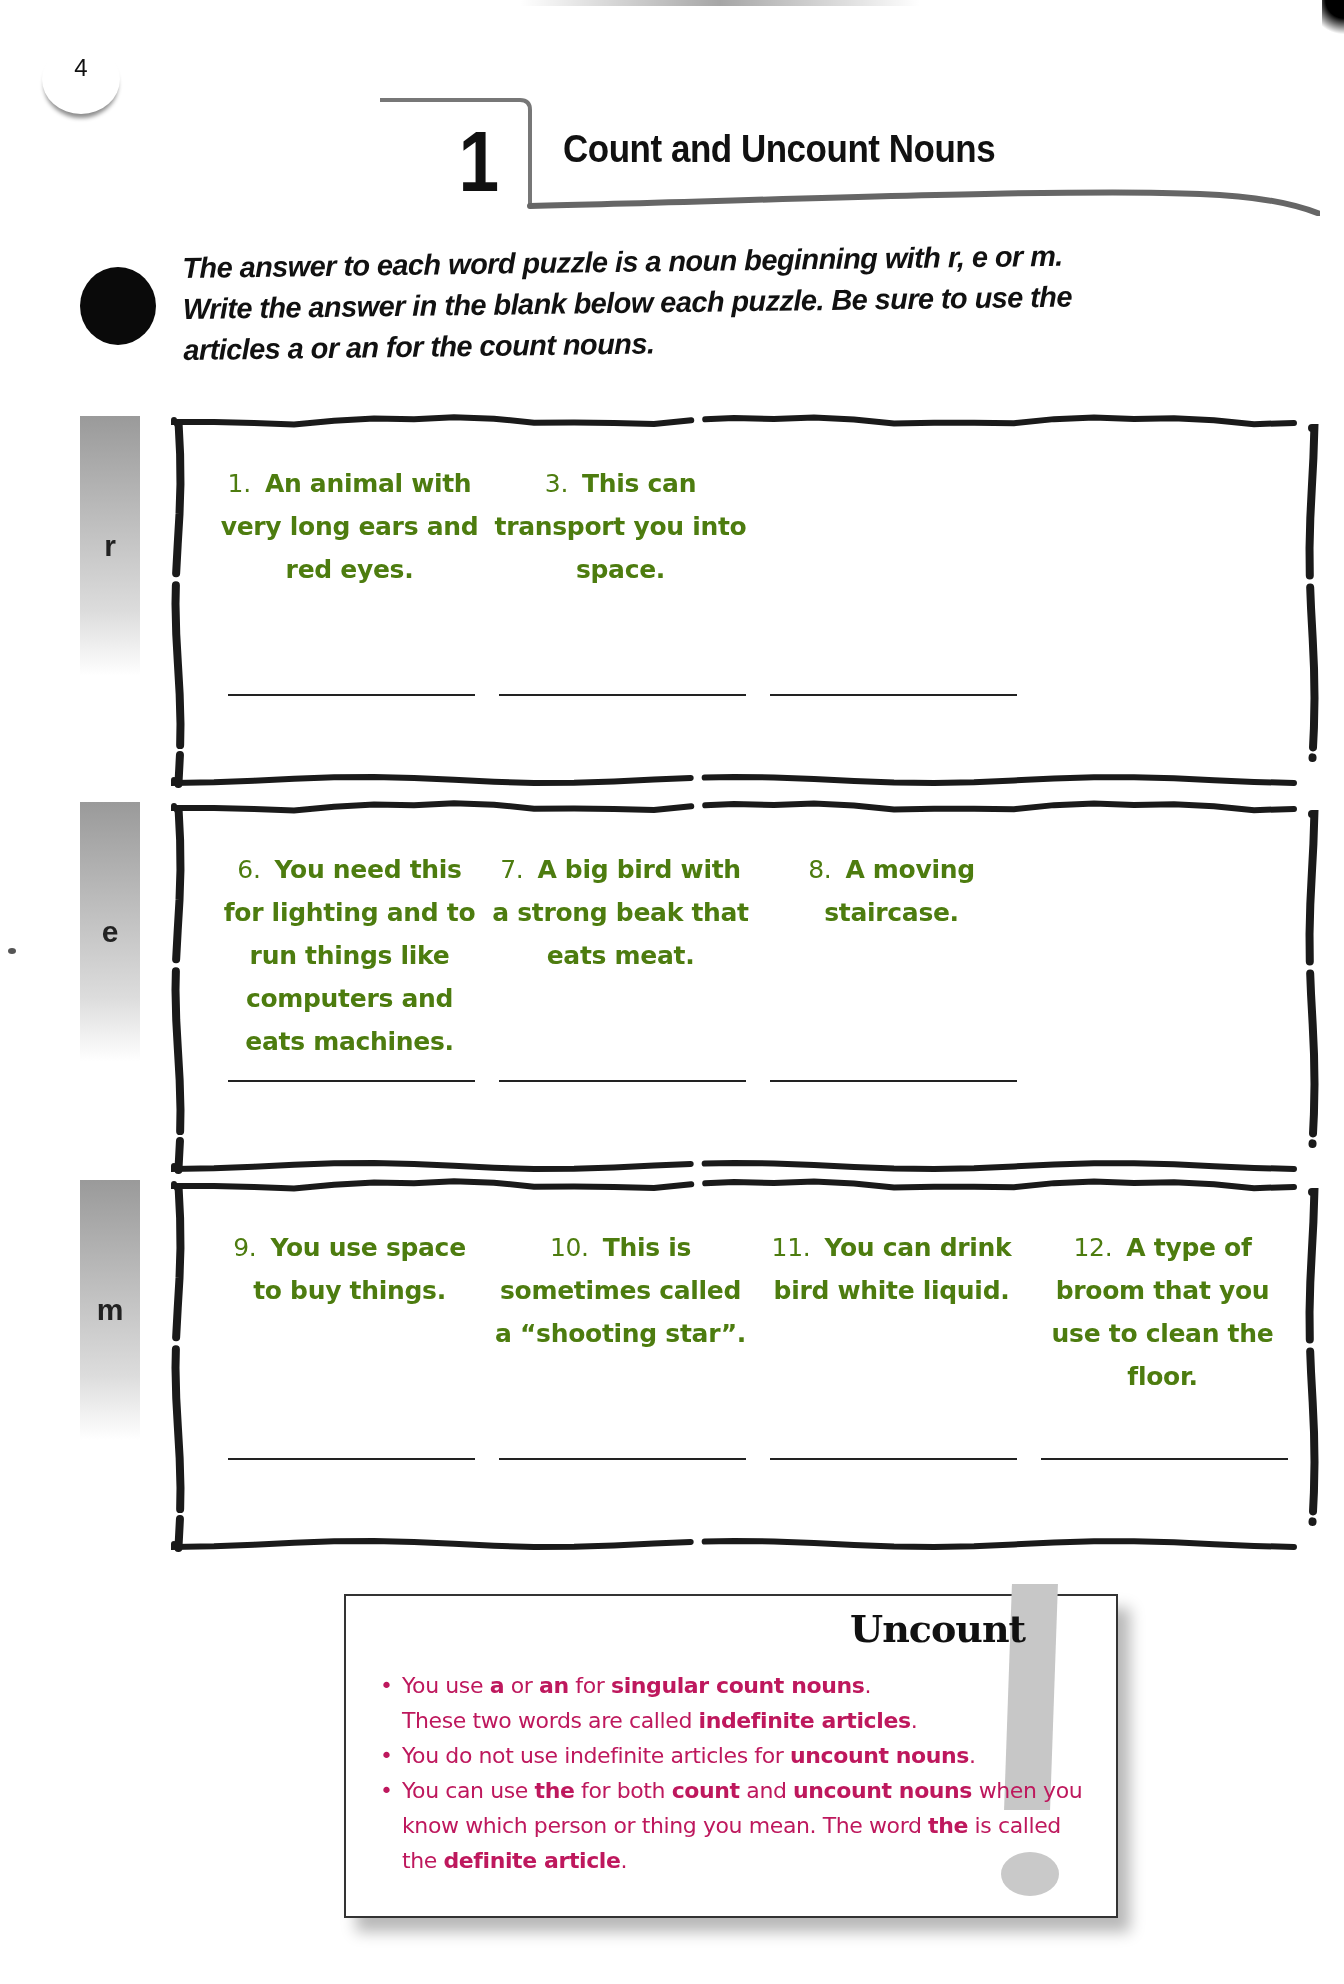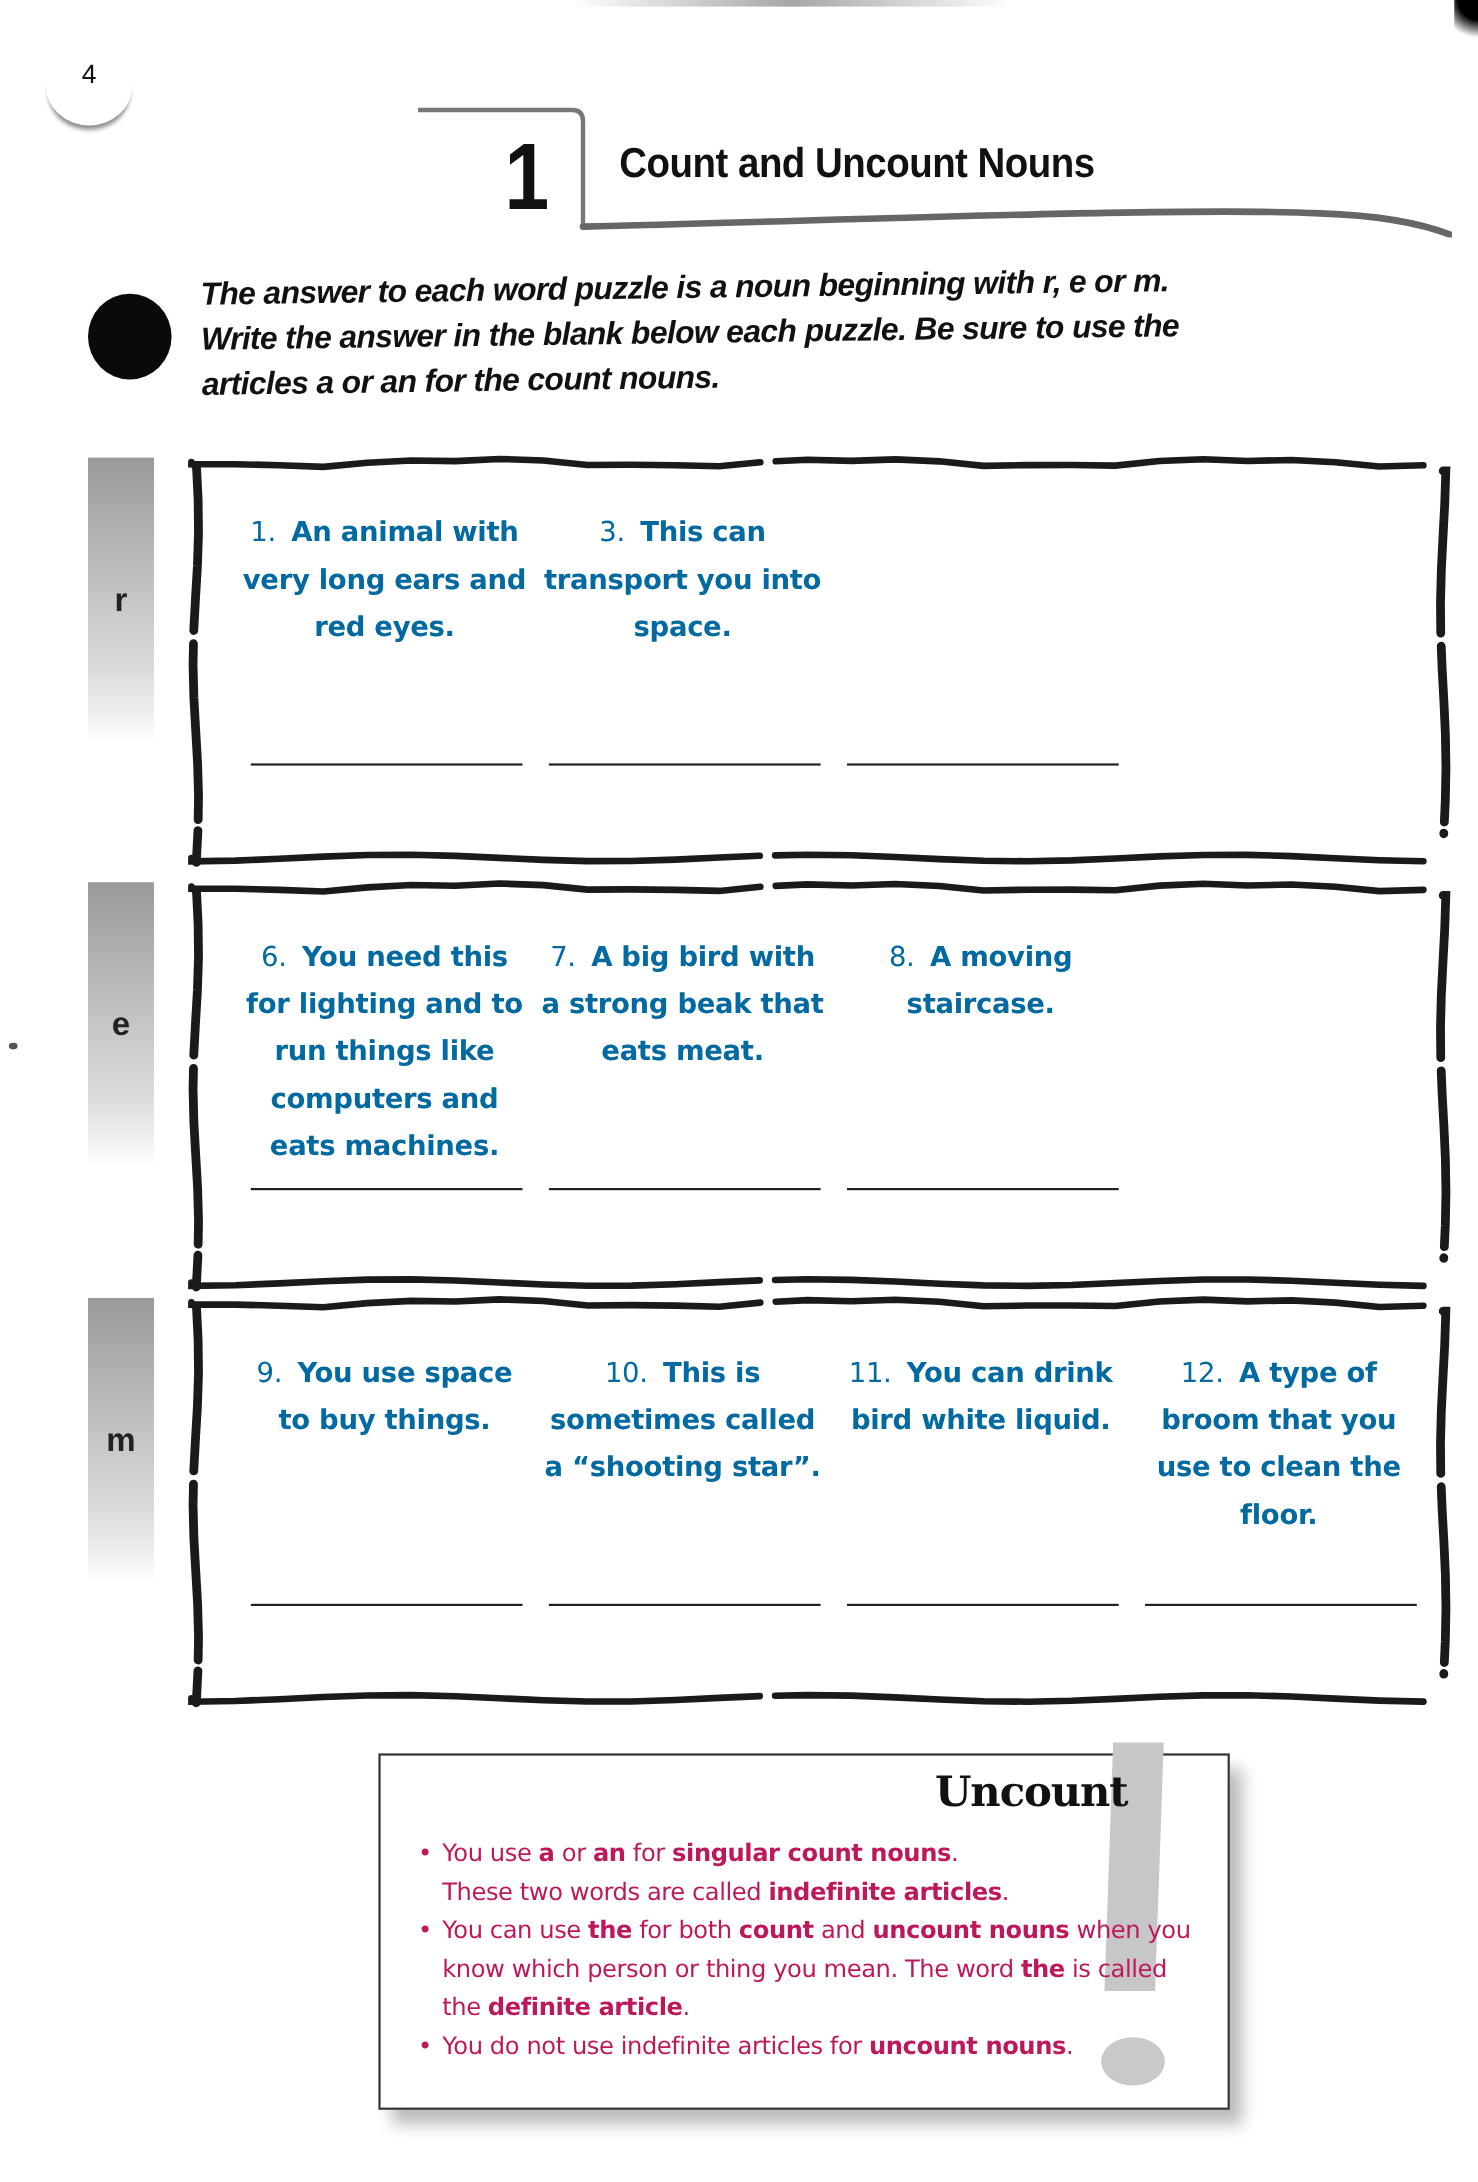--- a/index.html
+++ b/index.html
@@ -65,21 +65,21 @@
   .puzzle-box svg.frame { position: absolute; left: -8px; top: -8px; overflow: visible; }
   .puzzle-grid {
     position: absolute; left: 32px; right: 18px; top: 0; bottom: 0;
     display: grid; grid-template-columns: repeat(4, 1fr);
   }
   .puzzle-cell { position: relative; }
   .clue {
     position: absolute; left: 6px; right: 6px; top: 40px;
     text-align: center;
     font-family: "DejaVu Sans", sans-serif; font-size: 25px; line-height: 43px;
-    color: #0369a1; letter-spacing: -0.3px;
+    color: #4d7c0f; letter-spacing: -0.3px;
   }
   .clue .num { font-weight: normal; margin-right: 14px; }
   .clue .txt { font-weight: bold; }
   .answer-line {
     position: absolute; left: 14px; right: 10px; height: 0;
     border-top: 2px solid #222;
     background: transparent;
   }
   
   .remember-box {
@@ -217,15 +217,15 @@
       </div>
     </div>
   </div>
 
 <div class="remember-box"></div>
 <div class="exclaim-bar"></div>
 <div class="exclaim-dot"></div>
 <div class="remember-title">Uncount</div>
 <ul class="remember-list" id="remember-list">
     <li><span>You use </span><b>a</b><span> or </span><b>an</b><span> for </span><b>singular count nouns</b><span>.</span><br><span>These two words are called </span><b>indefinite articles</b><span>.</span></li>
+    <li><span>You do not use indefinite articles for </span><b>uncount nouns</b><span>.</span></li>
     <li><span>You can use </span><b>the</b><span> for both </span><b>count</b><span> and </span><b>uncount nouns</b><span> when you know which person or thing you mean. The word </span><b>the</b><span> is called the </span><b>definite article</b><span>.</span></li>
-    <li><span>You do not use indefinite articles for </span><b>uncount nouns</b><span>.</span></li>
   </ul>
 
 </body></html>

